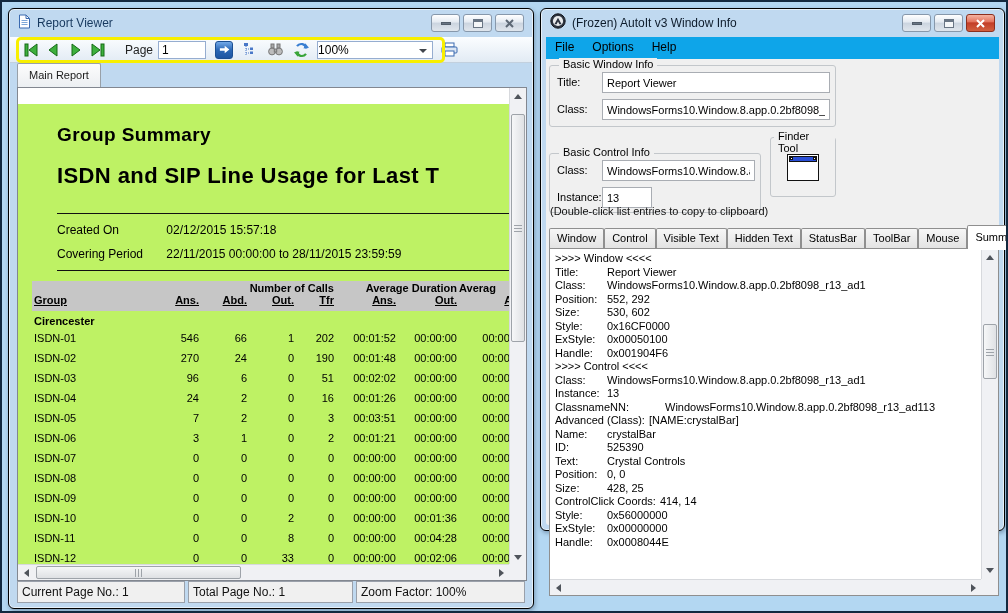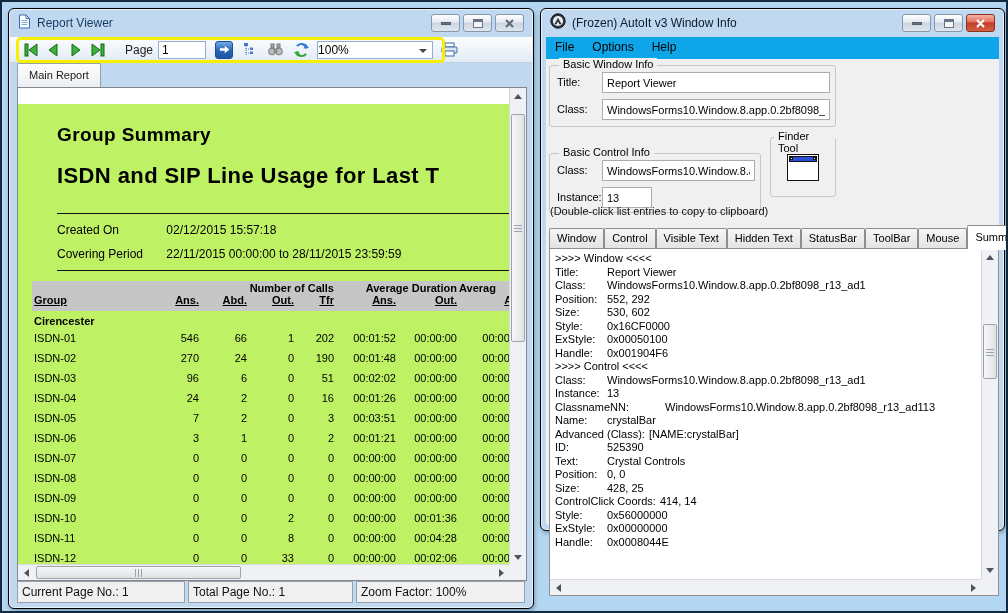--- a/index.html
+++ b/index.html
@@ -537,26 +537,26 @@
             </div>
             <div class="sline">
               <span class="sl">Instance:</span>
               <span>13</span>
             </div>
             <div class="sline">
               <span class="sl wide">ClassnameNN:</span>
               <span>WindowsForms10.Window.8.app.0.2bf8098_r13_ad113</span>
             </div>
             <div class="sline">
+              <span class="sl">Advanced (Class):</span>
+              <span>[NAME:crystalBar]</span>
+            </div>
+            <div class="sline">
               <span class="sl">Name:</span>
               <span>crystalBar</span>
-            </div>
-            <div class="sline">
-              <span class="sl">Advanced (Class):</span>
-              <span>[NAME:crystalBar]</span>
             </div>
             <div class="sline">
               <span class="sl">ID:</span>
               <span>525390</span>
             </div>
             <div class="sline">
               <span class="sl">Text:</span>
               <span>Crystal Controls</span>
             </div>
             <div class="sline">

